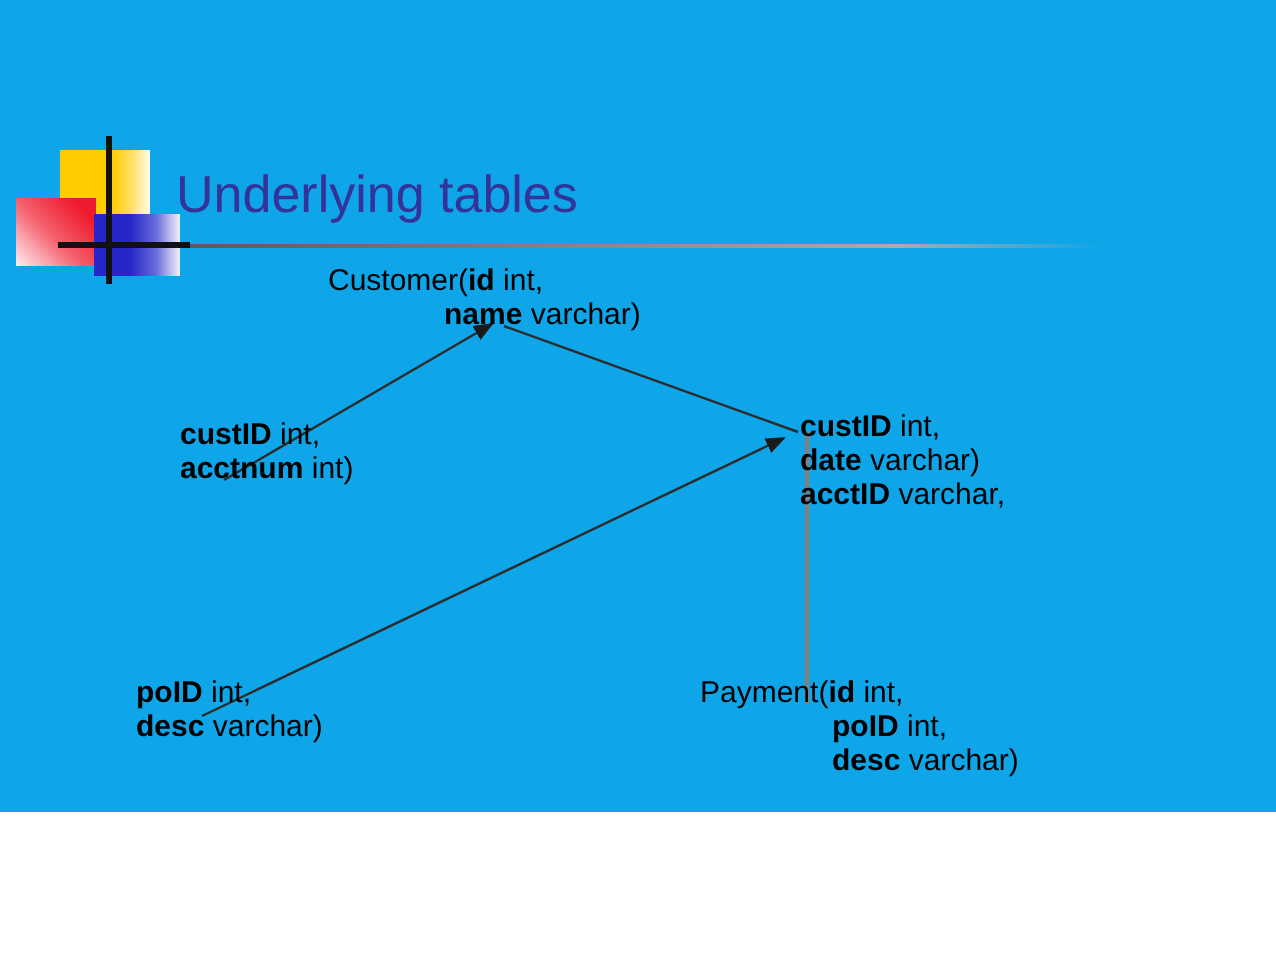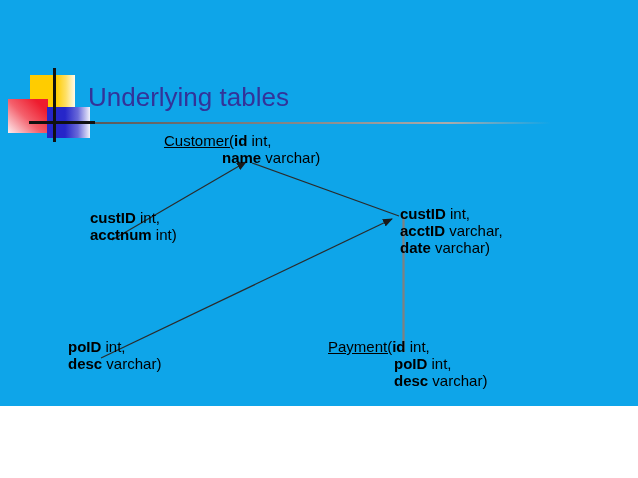--- a/index.html
+++ b/index.html
@@ -23,21 +23,21 @@
   .title {
     position:absolute; left:88px; top:82px; margin:0;
     font-size:26px; font-weight:400; letter-spacing:0px;
     color:var(--c-title,#333399);
   }
   
   .tdef {
     position:absolute; font-size:15px; line-height:17px; color:#000;
     white-space:nowrap;
   }
-  .tdef .tn { text-decoration:underline; }
+  .tdef .tn { }
   .tdef b { font-weight:bold; }
   
   .connectors { position:absolute; left:0; top:0; pointer-events:none; }
 </style>
 </head>
 <body>
 
 <div class="slide">
 
   <div class="sq sq-yellow"></div>
@@ -67,27 +67,27 @@
       <div class="tdef" style="left: 164px; top: 132px;">
         <div><span class="tn">Customer(</span><b>id</b><span> int,</span></div>
         <div style="padding-left: 58px;"><b>name</b><span> varchar)</span></div>
       </div>
       <div class="tdef" style="left: 33px; top: 209px;">
         <div style="padding-left: 57px;"><b>custID</b><span> int,</span></div>
         <div style="padding-left: 57px;"><b>acctnum</b><span> int)</span></div>
       </div>
       <div class="tdef" style="left: 327px; top: 205px;">
         <div style="padding-left: 73px;"><b>custID</b><span> int,</span></div>
+        <div style="padding-left: 73px;"><b>date</b><span> varchar)</span></div>
         <div style="padding-left: 73px;"><b>acctID</b><span> varchar,</span></div>
-        <div style="padding-left: 73px;"><b>date</b><span> varchar)</span></div>
       </div>
       <div class="tdef" style="left: 33px; top: 338px;">
         <div style="padding-left: 35px;"><b>poID</b><span> int,</span></div>
         <div style="padding-left: 35px;"><b>desc</b><span> varchar)</span></div>
       </div>
-      <div class="tdef" style="left: 328px; top: 338px;">
+      <div class="tdef" style="left: 350px; top: 338px;">
         <div><span class="tn">Payment(</span><b>id</b><span> int,</span></div>
         <div style="padding-left: 66px;"><b>poID</b><span> int,</span></div>
         <div style="padding-left: 66px;"><b>desc</b><span> varchar)</span></div>
       </div>
     </div>
 
 </div>
 
 </body></html>

